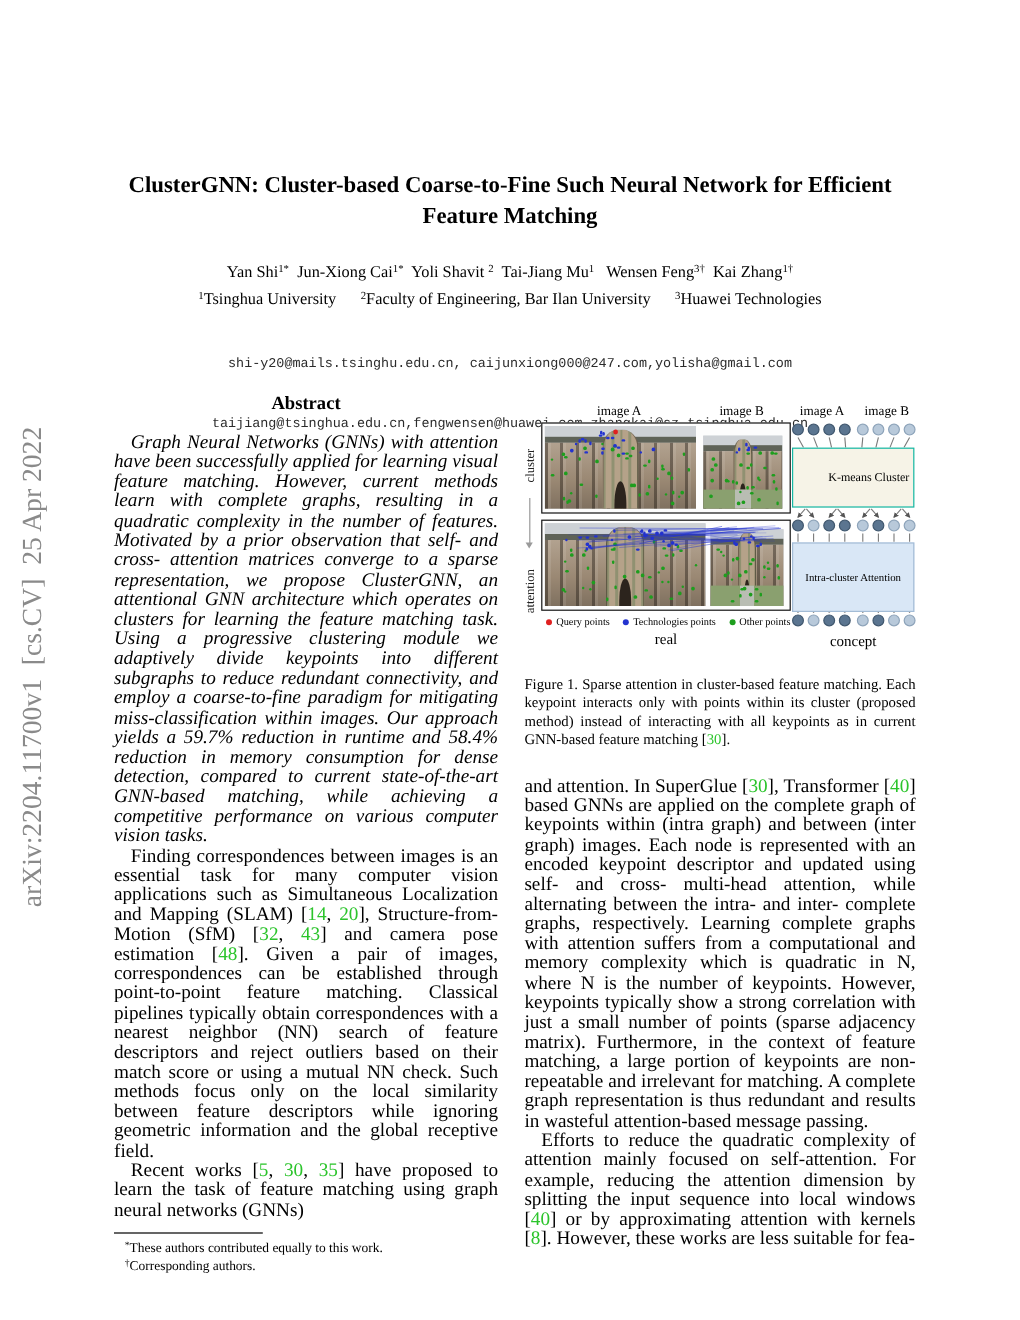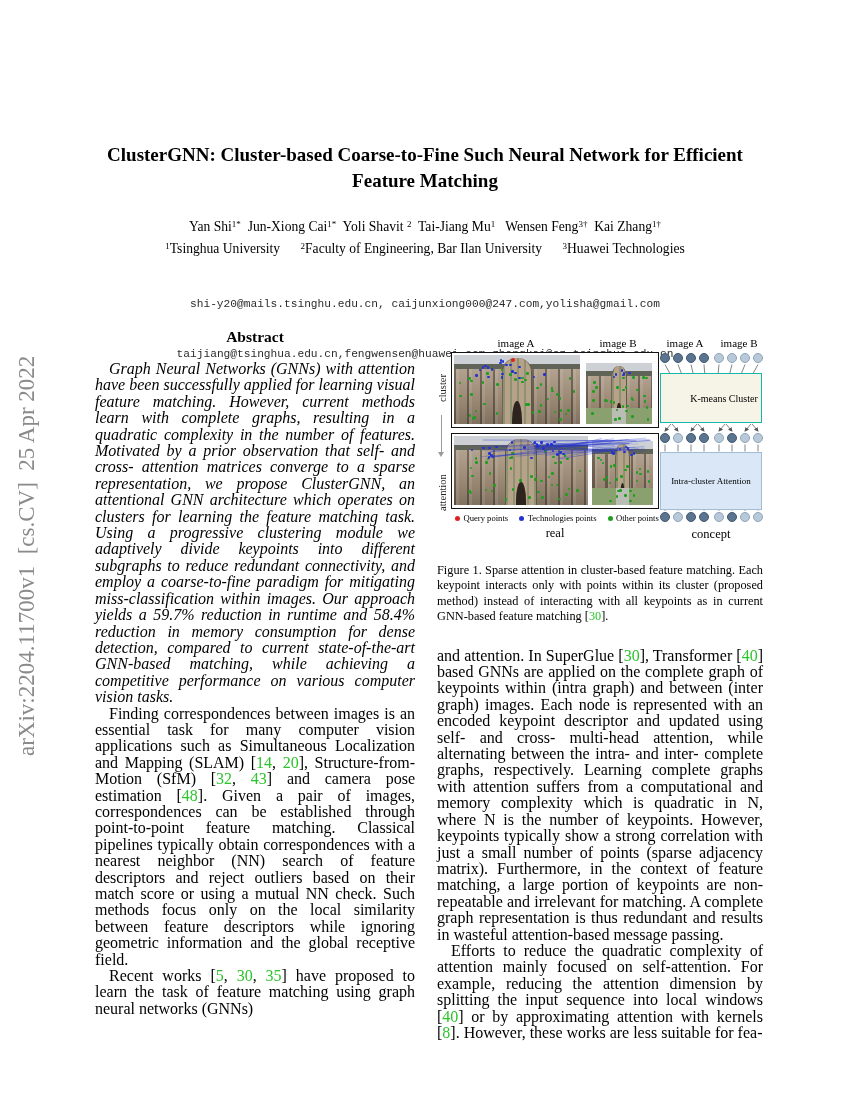--- a/index.html
+++ b/index.html
@@ -131,20 +131,25 @@
   <div id="emails" class="hline">
     <div>shi-y20@mails.tsinghu.edu.cn, caijunxiong000@247.com,yolisha@gmail.com</div>
     <div>taijiang@tsinghua.edu.cn,fengwensen@huawei.com,zhangkai@sz.tsinghua.edu.cn</div>
   </div>
 
   <section class="col-left">
     <div class="h-abstract">Abstract</div>
     <p class="para abstract-text indent">Graph Neural Networks (GNNs) with attention have been successfully applied for learning visual feature matching. However, current methods learn with complete graphs, resulting in a quadratic complexity in the number of features. Motivated by a prior observation that self- and cross- attention matrices converge to a sparse representation, we propose ClusterGNN, an attentional GNN architecture which operates on clusters for learning the feature matching task. Using a progressive clustering module we adaptively divide keypoints into different subgraphs to reduce redundant connectivity, and employ a coarse-to-fine paradigm for mitigating miss-classification within images. Our approach yields a 59.7% reduction in runtime and 58.4% reduction in memory consumption for dense detection, compared to current state-of-the-art GNN-based matching, while achieving a competitive performance on various computer vision tasks.</p>
     <p class="para indent">Finding correspondences between images is an essential task for many computer vision applications such as Simultaneous Localization and Mapping (SLAM) [<span class="cite">14</span>, <span class="cite">20</span>], Structure-from-Motion (SfM) [<span class="cite">32</span>, <span class="cite">43</span>] and camera pose estimation [<span class="cite">48</span>].  Given a pair of images, correspondences can be established through point-to-point feature matching. Classical pipelines typically obtain correspondences with a nearest neighbor (NN) search of feature descriptors and reject outliers based on their match score or using a mutual NN check. Such methods focus only on the local similarity between feature descriptors while ignoring geometric information and the global receptive field.</p>
     <p class="para indent">Recent works [<span class="cite">5</span>, <span class="cite">30</span>, <span class="cite">35</span>] have proposed to learn the task of feature matching using graph neural networks (GNNs)</p>
+    <div class="footnotes">
+      <div class="fn-rule"></div>
+      <div class="footnote"><sup>*</sup>These authors contributed equally to this work.</div>
+      <div class="footnote"><sup>†</sup>Corresponding authors.</div>
+    </div>
   </section>
 
   <section class="col-right">
 
     <div class="fig">
 
       <div class="fig-real">
         <span class="img-lab lab-a1">image A</span>
         <span class="img-lab lab-b1">image B</span>
 

